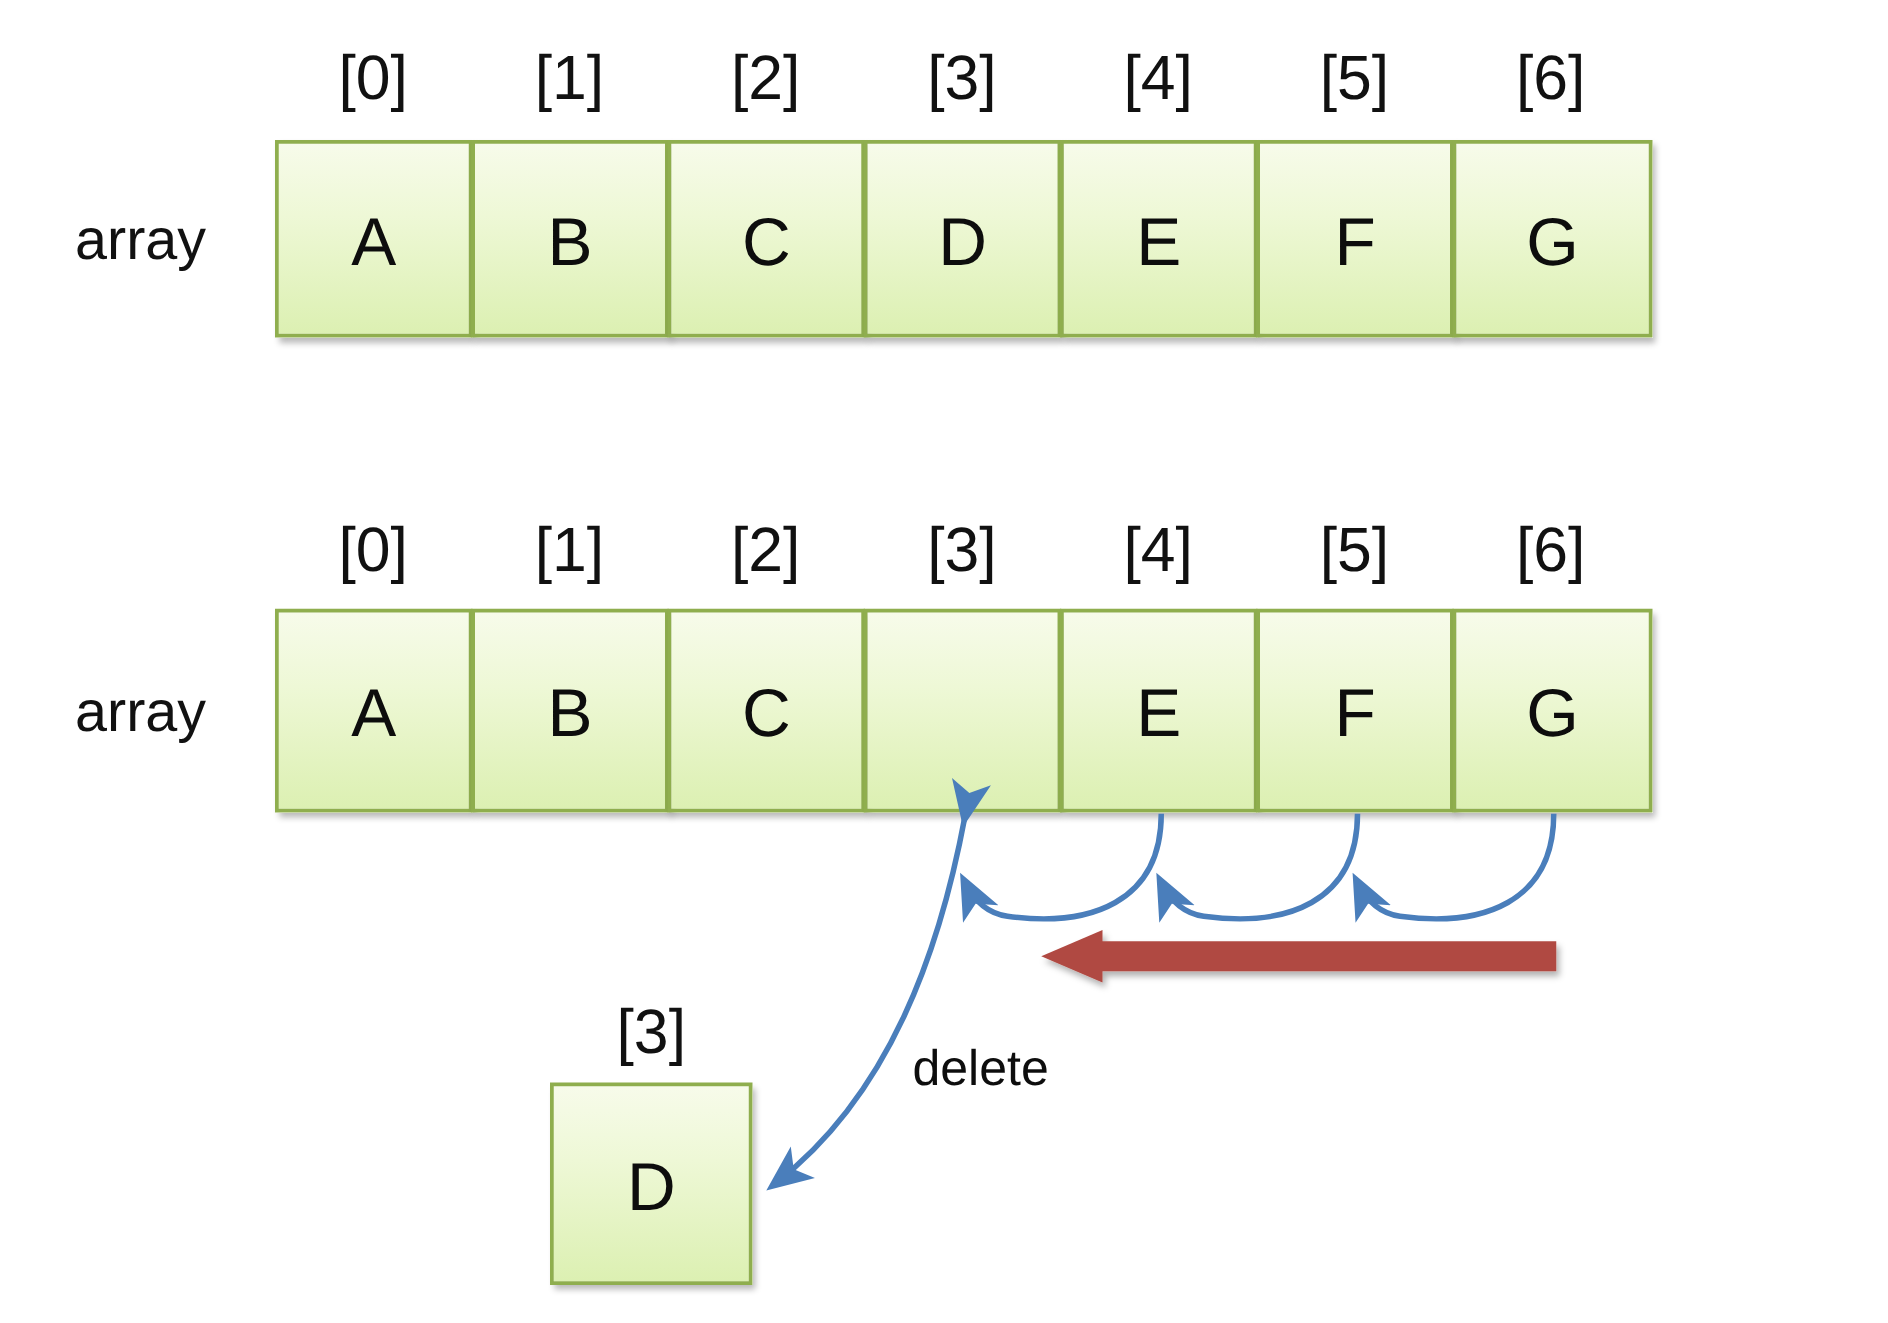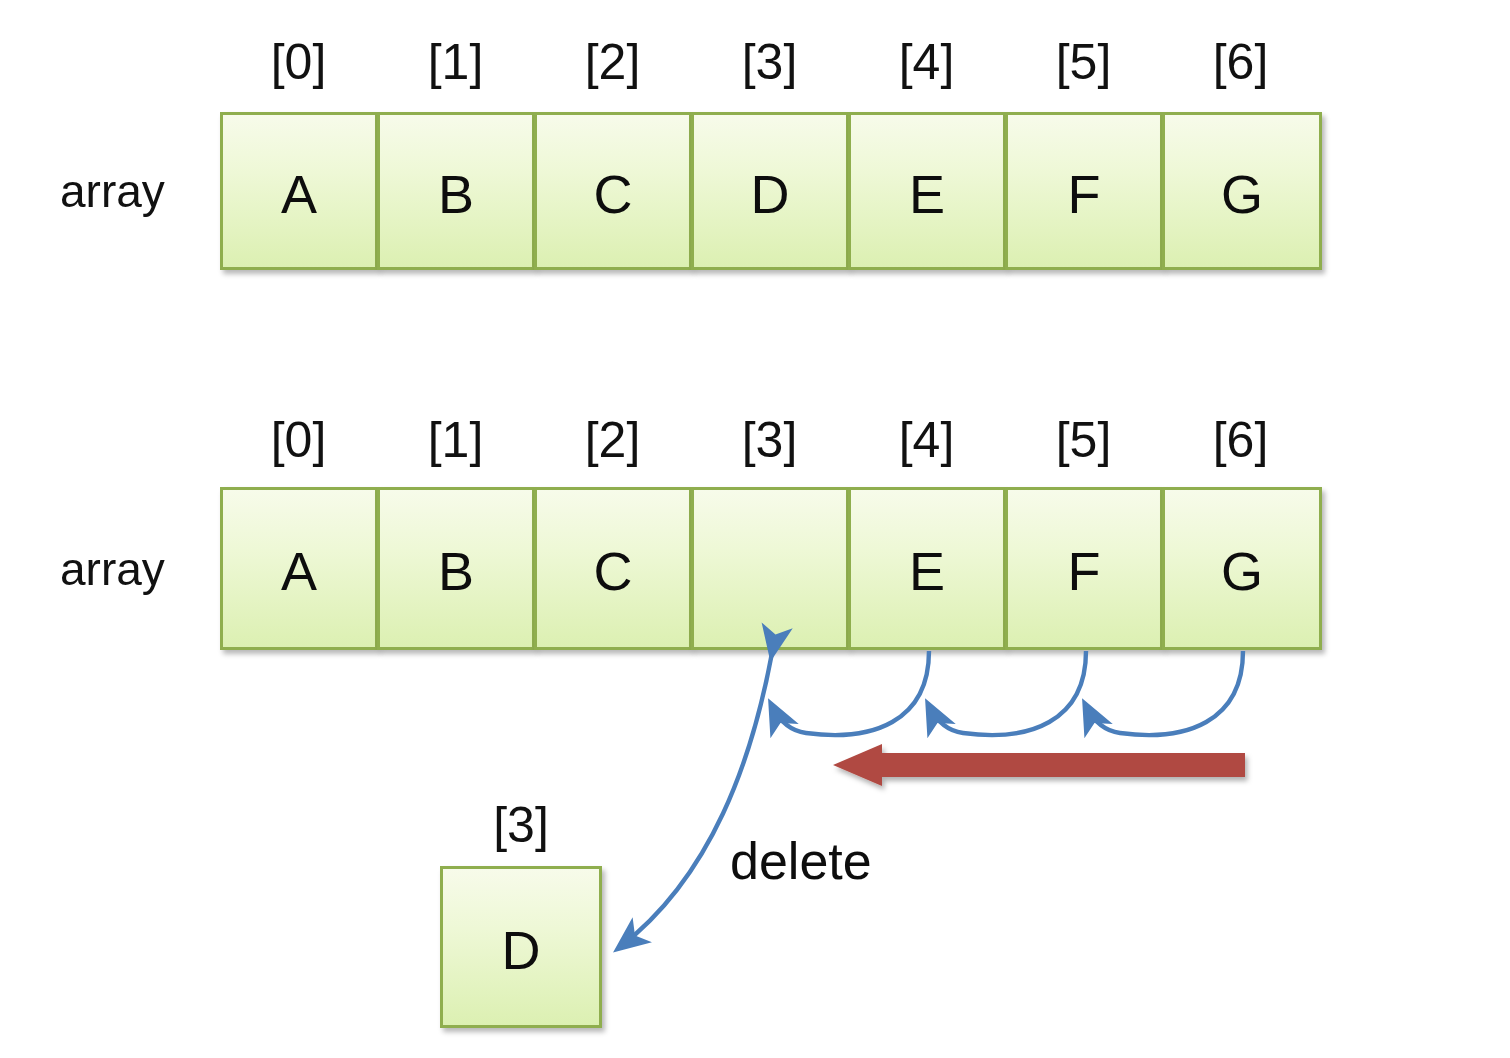--- a/index.html
+++ b/index.html
@@ -49,21 +49,21 @@
   .row-label {
     position: absolute;
     font-size: 46px;
     line-height: 1;
     color: #111111;
     font-family: "Liberation Sans", sans-serif;
     white-space: nowrap;
   }
   .delete-label {
     position: absolute;
-    font-size: 52px;
+    font-size: 40px;
     line-height: 1;
     color: #0d0d0d;
     font-family: "Liberation Sans", sans-serif;
     white-space: nowrap;
   }
   svg.overlay {
     position: absolute;
     left: 0;
     top: 0;
     width: 1510px;

